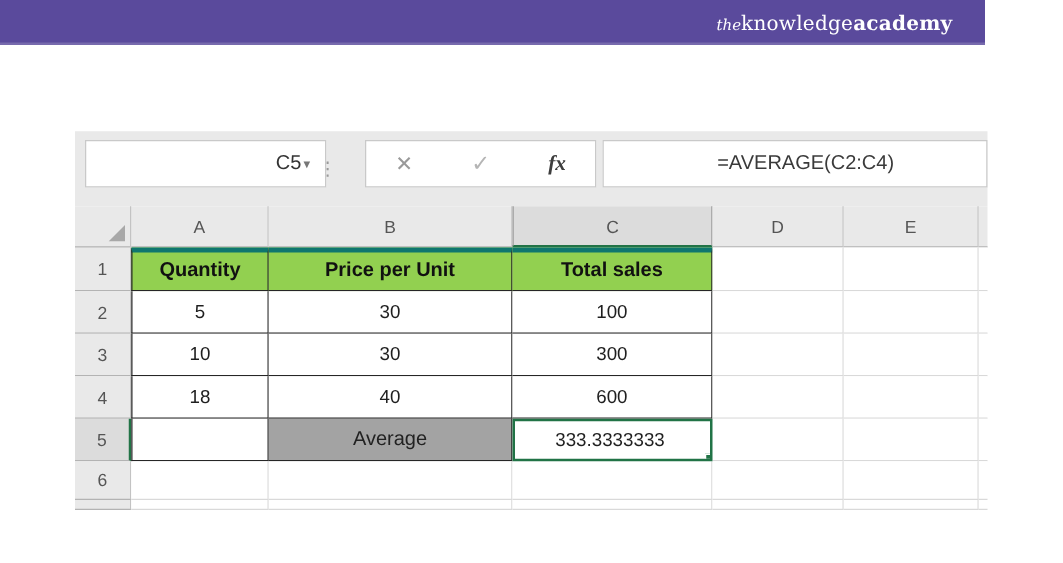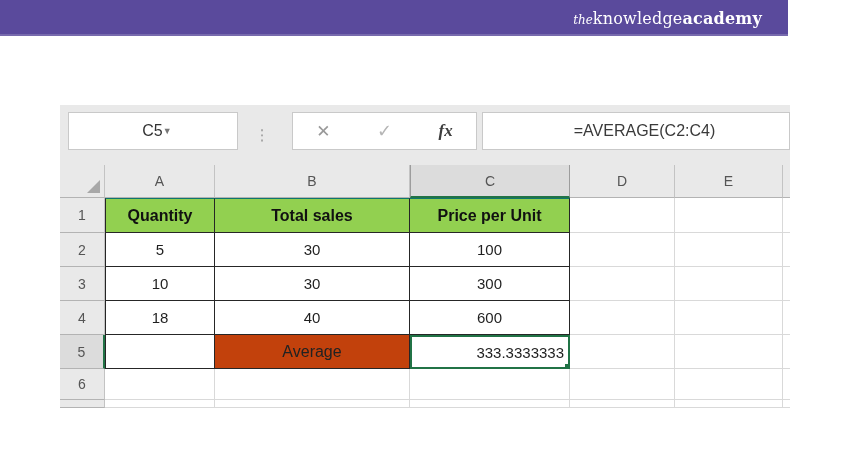--- a/index.html
+++ b/index.html
@@ -23,21 +23,21 @@
   
   .formula-strip {
     position:absolute; left:60px; top:105px; width:730px; height:60px;
     background:#e9e9e9;
   }
   .fbox {
     position:absolute; top:7px; height:38px; background:#ffffff;
     border:1px solid #c9c9c9; box-sizing:border-box;
     display:flex; align-items:center;
   }
-  .name-box { left:8px; width:170px; justify-content:center; padding:0 10px 0 18px; cursor:text; }
+  .name-box { left:8px; width:193px; justify-content:flex-end; padding:0 10px 0 18px; cursor:text; }
   .name-box-value { font-size:16px; color:#333; }
   .name-box-caret { font-size:9px; color:#777; }
   .dots {
     position:absolute; left:194px; top:0; width:16px; height:60px;
     display:flex; align-items:center; justify-content:center;
     color:#999; font-size:15px; letter-spacing:0; user-select:none;
   }
   .fx-buttons { left:232px; width:185px; justify-content:space-around; }
   .btn-cancel { color:#9a9a9a; font-size:17px; cursor:pointer; }
   .btn-enter  { color:#b5b5b5; font-size:18px; cursor:pointer; }
@@ -71,26 +71,26 @@
   .ch-sel { background:#dcdcdc; border-bottom:2px solid #217346; border-left:1px solid #9d9d9d; border-right:1px solid #9d9d9d; }
   .rh-sel { background:#dcdcdc; border-right:2px solid #217346; }
   .corner { position:relative; }
   .tri {
     position:absolute; right:4px; bottom:4px; width:0; height:0;
     border-bottom:13px solid #a8a8a8; border-left:13px solid transparent;
   }
   
   .tb  { border-right:1px solid #262626; border-bottom:1px solid #262626; }
   .tbl { border-left:1px solid #262626; }
-  .tbt { border-top:1px solid #0f766e; }
+  .tbt { border-top:4px solid #0f766e; }
   .green  { background:#92d050; font-weight:bold; font-size:16px; color:#111; }
-  .yellow { background:#c2410c; font-size:16px; color:#222; }
+  .yellow { background:#a3a3a3; font-size:16px; color:#222; }
   .c5sel {
     position:relative; border:2px solid #217346;
-    justify-content:flex-end; padding-right:4px; background:#ffffff; z-index:2;
+    justify-content:center; padding-right:4px; background:#ffffff; z-index:2;
   }
   .handle {
     position:absolute; right:-5px; bottom:-5px; width:7px; height:7px;
     background:#217346; border:1px solid #ffffff;
   }
   .sliver { border-right:none; }
 </style>
 </head>
 <body>
 
@@ -123,22 +123,22 @@
       </div>
     <div class="ch">A</div>
     <div class="ch">B</div>
     <div class="ch ch-sel">C</div>
     <div class="ch">D</div>
     <div class="ch">E</div>
     <div class="ch sliver"></div>
 
     <div class="rh">1</div>
     <div class="cell green tb tbl tbt">Quantity</div>
+    <div class="cell green tb tbt">Price per Unit</div>
     <div class="cell green tb tbt">Total sales</div>
-    <div class="cell green tb tbt">Price per Unit</div>
     <div class="cell"></div>
     <div class="cell"></div>
     <div class="cell sliver"></div>
 
     <div class="rh">2</div>
     <div class="cell tb tbl">5</div>
     <div class="cell tb">30</div>
     <div class="cell tb">100</div>
     <div class="cell"></div>
     <div class="cell"></div>

